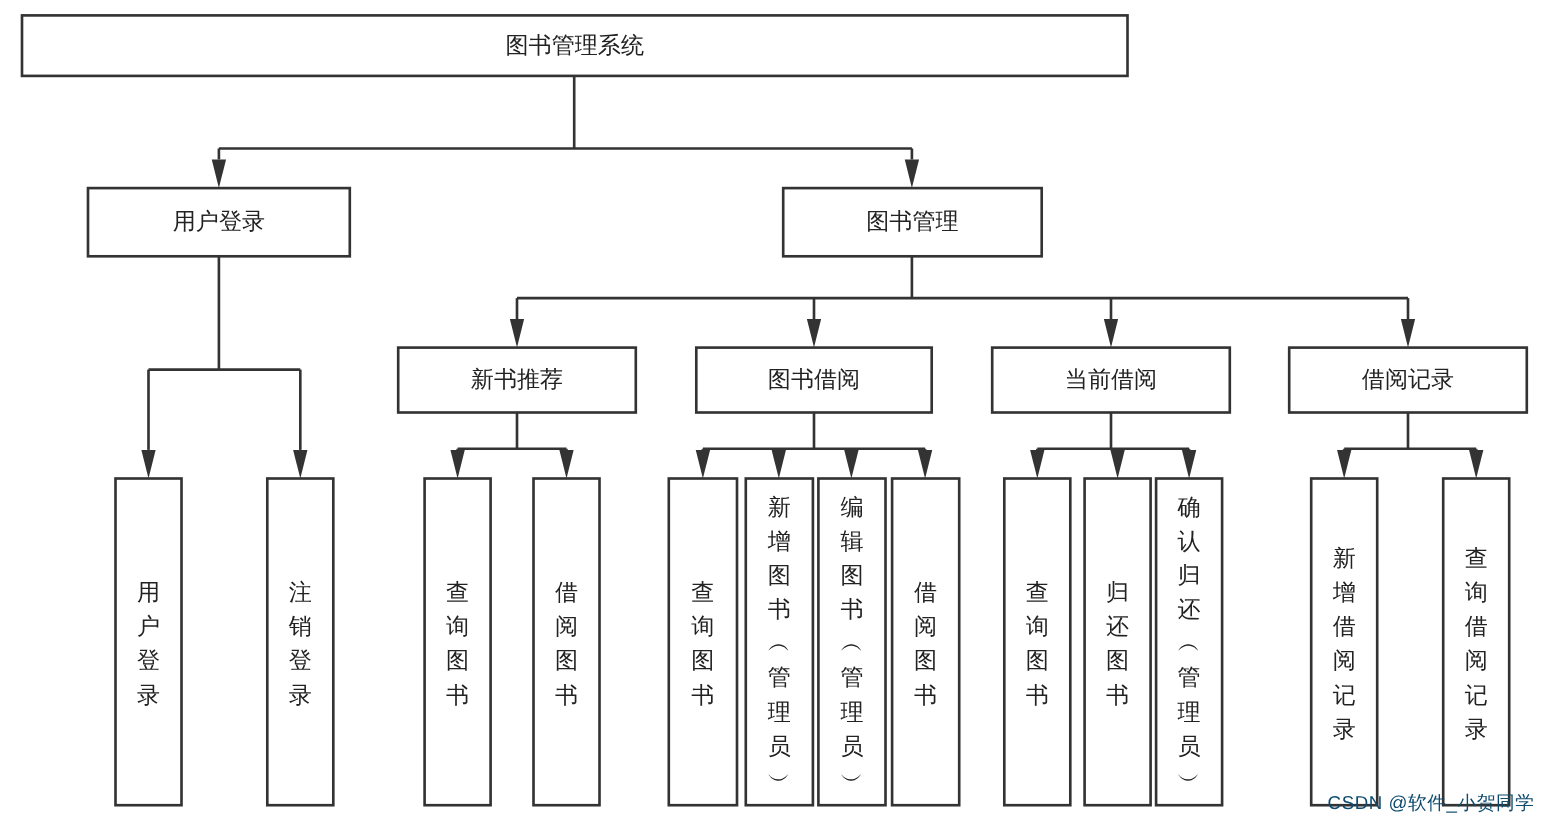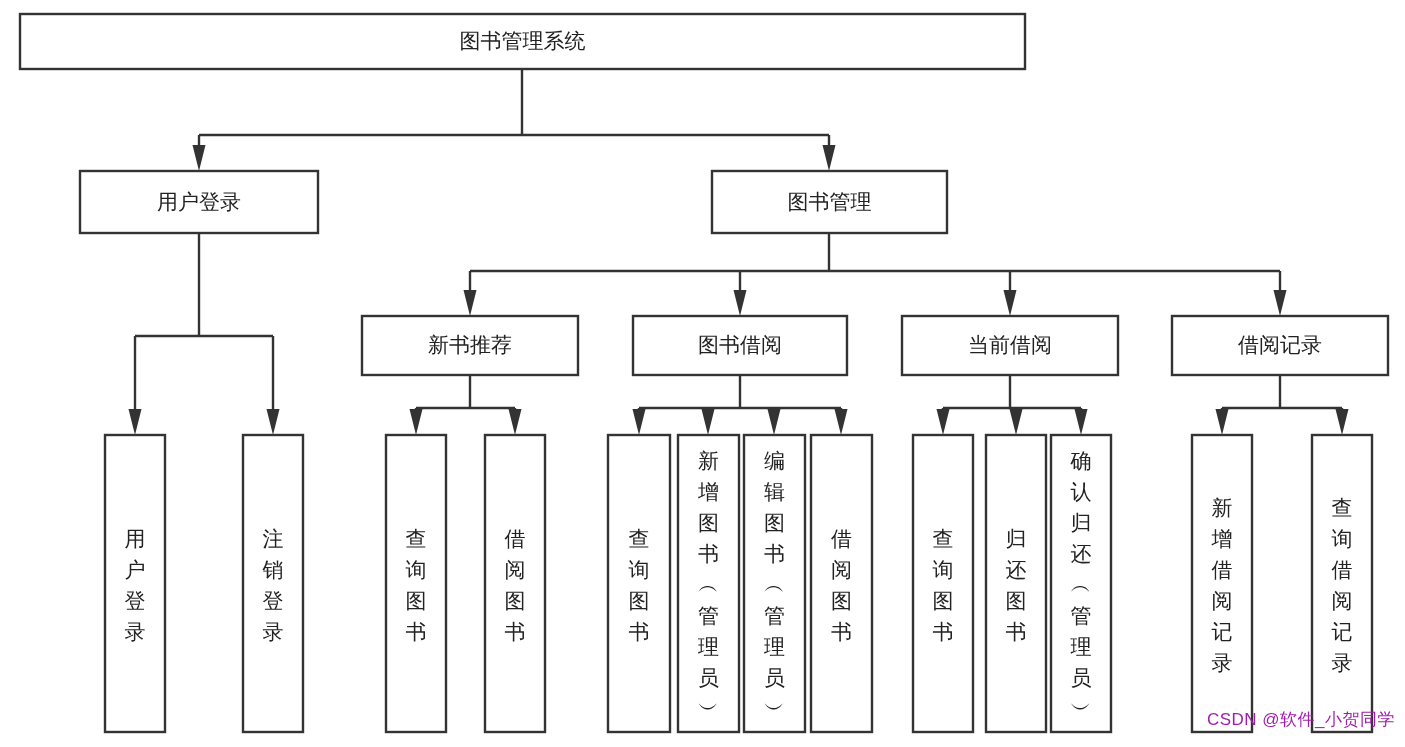--- a/index.html
+++ b/index.html
@@ -53,22 +53,22 @@
     fill: none;
     stroke-linecap: butt;
   }
   .connector-arrow {
     fill: #333333;
     stroke: none;
   }
   .watermark-text {
     position: absolute;
     right: 10px;
-    bottom: 16px;
-    color: #a21caf;
+    bottom: 6px;
+    color: #0c4a6e;
     font-size: 17px;
     font-family: "Liberation Sans", "DejaVu Sans", sans-serif;
     white-space: nowrap;
     letter-spacing: 0.5px;
     user-select: none;
   }
 </style>
 </head>
 <body>
 

